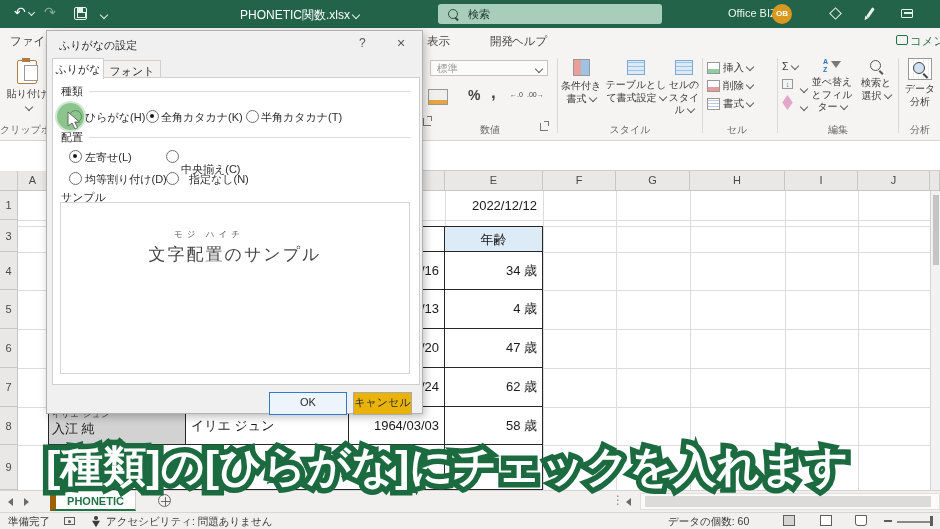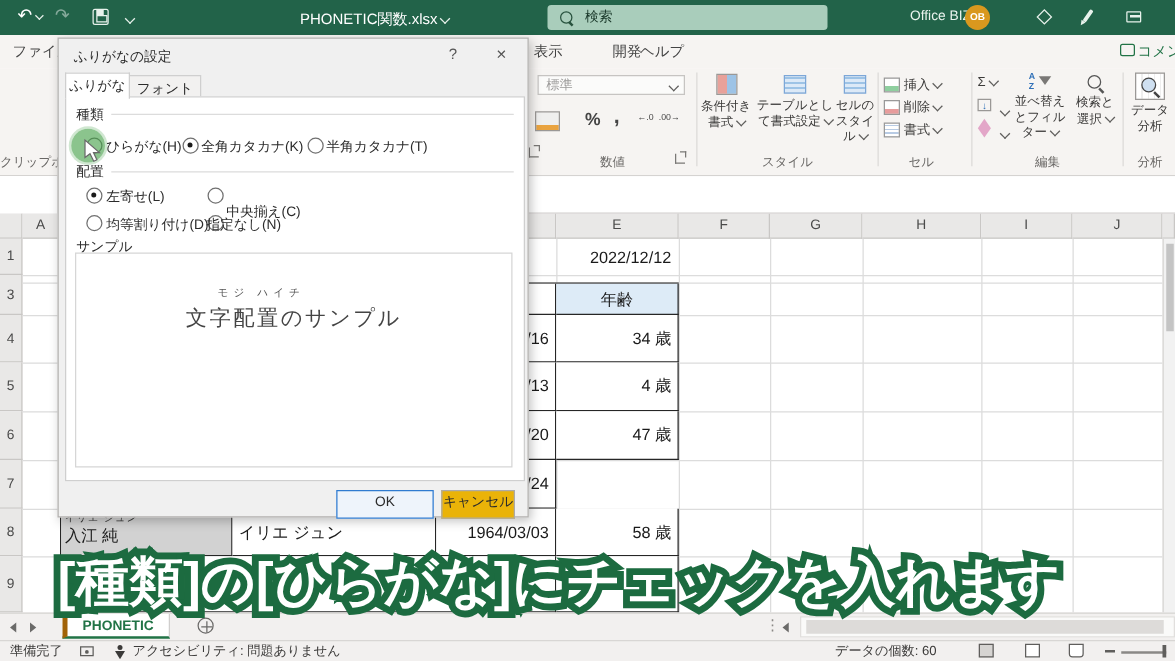--- a/index.html
+++ b/index.html
@@ -48,21 +48,21 @@
   .rowhdr{background:#e9e8e7;color:#4a4a4a;font-size:11px;text-align:center;border-right:1px solid #c9c7c5;border-bottom:1px solid #c9c7c5;}
   .gl-v{width:1px;background:#dcdcdc;}
   .gl-h{height:1px;background:#dcdcdc;}
   .tbl{left:48px;top:226px;width:495px;height:264px;border-top:1px solid #262626;border-left:1px solid #262626;}
   .tc{position:absolute;box-sizing:border-box;border-right:1px solid #262626;border-bottom:1px solid #262626;background:#fff;font-size:13px;color:#1a1a1a;}
   .tr-right{text-align:right;padding-right:5px;}
   .cellv{font-size:13px;color:#1a1a1a;}
   .vscroll{left:930px;top:191px;width:10px;height:299px;background:#f2f2f2;border-left:1px solid #d5d3d1;}
   
   .tabstrip{left:0;top:490px;width:940px;height:22px;background:#f2f0ef;border-top:1px solid #d5d3d1;font-size:11px;}
-  .sheettab{background:#fff;color:#217346;font-weight:bold;text-align:center;line-height:20px;border-left:4px solid #a16207;border-right:1px solid #d0cecd;border-bottom:2px solid #217346;}
+  .sheettab{background:#fff;color:#217346;font-weight:bold;text-align:center;line-height:20px;border-left:6px solid #a16207;border-right:1px solid #d0cecd;border-bottom:2px solid #217346;}
   .tri-l{width:0;height:0;border-top:4px solid transparent;border-bottom:4px solid transparent;border-right:5px solid #6b6a69;}
   .tri-r{width:0;height:0;border-top:4px solid transparent;border-bottom:4px solid transparent;border-left:5px solid #6b6a69;}
   .addsheet{width:13px;height:13px;border:1px solid #6b6a69;border-radius:50%;}
   .addsheet:before{content:"";position:absolute;left:5.5px;top:2px;width:1.4px;height:9px;background:#6b6a69;}
   .addsheet:after{content:"";position:absolute;left:2px;top:5.5px;width:9px;height:1.4px;background:#6b6a69;}
   .statusbar{left:0;top:512px;width:940px;height:17px;background:#f2f0ef;border-top:1px solid #d8d6d4;font-size:10.5px;color:#3b3a39;line-height:16px;}
   .viewico{width:12px;height:11px;border:1px solid #5f5e5c;background:#fff;}
   .person{width:4px;height:4px;border-radius:50%;background:#3b3a39;}
   .person:after{content:"";position:absolute;left:-2px;top:4.5px;border-left:4px solid transparent;border-right:4px solid transparent;border-top:6px solid #3b3a39;transform:scaleY(1.1);}
   
@@ -107,20 +107,28 @@
     <div class="abs" style="left:427px;top:6px;">表示</div>
     <div class="abs" style="left:490px;top:6px;">開発</div>
     <div class="abs" style="left:512px;top:6px;">ヘルプ</div>
     <div class="abs" style="left:896px;top:6px;color:#217346;white-space:nowrap;">
       <span style="display:inline-block;width:10px;height:8px;border:1.3px solid #217346;border-radius:2px;margin-right:2px;"></span><span>コメント</span>
     </div>
   </div>
 
   <div class="abs ribbon">
 
+    <div class="abs" style="left:6px;top:3px;width:42px;text-align:center;">
+      <div style="width:18px;height:22px;border:1.5px solid #b07c46;border-radius:2px;margin:2px auto 0;position:relative;background:#fff;">
+        <div style="position:absolute;left:4px;top:-3px;width:8px;height:4px;background:#b07c46;"></div>
+        <div style="position:absolute;left:6px;top:4px;width:12px;height:14px;background:#fff;border:1px solid #9a9896;"></div>
+      </div>
+      <div class="rbtn" style="margin-top:4px;">貼り付け</div>
+      <span class="cv"></span>
+    </div>
     <div class="abs grp-label" style="left:0;top:68px;width:48px;overflow:hidden;white-space:nowrap;">クリップボー</div>
     <div class="abs launcher" style="left:423px;top:63px;"></div>
 
     <div class="abs dd" style="left:430px;top:5px;width:118px;height:16px;">
       <span>標準</span>
       <span class="cv" style="position:absolute;right:5px;top:5px;"></span>
     </div>
     <div class="abs" style="left:428px;top:34px;width:20px;height:16px;border:1px solid #9a9896;background:linear-gradient(#efefee 70%,#e9a33f 70%);"></div>
     <div class="abs" style="left:468px;top:32px;font-size:14px;font-weight:bold;color:#444;">%</div>
     <div class="abs" style="left:491px;top:28px;font-size:17px;font-weight:bold;color:#444;">,</div>
@@ -240,20 +248,21 @@
     <div class="tc" style="left:0;top:63px;width:299px;height:39px;"></div>
     <div class="tc tr-right" style="left:299px;top:63px;width:97px;height:39px;line-height:38px;">/13</div>
     <div class="tc tr-right" style="left:396px;top:63px;width:98px;height:39px;line-height:38px;">4 歳</div>
 
     <div class="tc" style="left:0;top:102px;width:299px;height:39px;"></div>
     <div class="tc tr-right" style="left:299px;top:102px;width:97px;height:39px;line-height:38px;">/20</div>
     <div class="tc tr-right" style="left:396px;top:102px;width:98px;height:39px;line-height:38px;">47 歳</div>
 
     <div class="tc" style="left:0;top:141px;width:299px;height:39px;"></div>
     <div class="tc tr-right" style="left:299px;top:141px;width:97px;height:39px;line-height:38px;">/24</div>
+    <div class="tc tr-right" style="left:396px;top:141px;width:98px;height:39px;line-height:38px;">62 歳</div>
 
     <div class="tc" style="left:0;top:180px;width:137px;height:38px;background:#d2d2d2;">
       <div style="font-size:8px;color:#333;padding:2px 0 0 3px;letter-spacing:1px;">イリエ ジュン</div>
       <div style="font-size:13px;padding-left:3px;">入江 純</div>
     </div>
     <div class="tc" style="left:137px;top:180px;width:163px;height:38px;line-height:37px;padding-left:5px;">イリエ ジュン</div>
     <div class="tc tr-right" style="left:300px;top:180px;width:96px;height:38px;line-height:37px;">1964/03/03</div>
     <div class="tc tr-right" style="left:396px;top:180px;width:98px;height:38px;line-height:37px;">58 歳</div>
 
     <div class="tc" style="left:0;top:218px;width:396px;height:45px;"></div>
@@ -313,21 +322,21 @@
 
       <div class="abs" style="left:8px;top:52px;color:#2b2b2b;">配置</div>
       <div class="grp-line" style="left:36px;top:59px;width:322px;"></div>
       <span class="radio sel" style="left:16px;top:72px;"></span>
       <span class="abs" style="left:32px;top:72px;">左寄せ(L)</span>
       <span class="radio" style="left:113px;top:72px;"></span>
       <span class="abs" style="left:128px;top:84px;">中央揃え(C)</span>
       <span class="radio" style="left:16px;top:94px;"></span>
       <span class="abs" style="left:32px;top:94px;">均等割り付け(D)</span>
       <span class="radio" style="left:113px;top:94px;"></span>
-      <span class="abs" style="left:112px;top:94px;text-align:center;">指定なし(N)</span>
+      <span class="abs" style="left:136px;top:94px;text-align:center;">指定なし(N)</span>
 
       <div class="abs" style="left:8px;top:112px;color:#2b2b2b;">サンプル</div>
       <div class="abs" style="left:7px;top:124px;width:350px;height:172px;border:1px solid #d6d6d6;background:#fff;text-align:center;">
         <div style="margin-top:26px;font-size:8.5px;color:#555;letter-spacing:4px;transform:translateX(-26px);">モジ ハイチ</div>
         <div style="margin-top:2px;font-size:17px;color:#444;letter-spacing:2px;">文字配置のサンプル</div>
       </div>
     </div>
 
     <div class="btn default" style="left:222px;top:361px;width:76px;height:21px;line-height:19px;">OK</div>
     <div class="btn" style="left:306px;top:361px;width:57px;height:21px;line-height:19px;">キャンセル</div>

